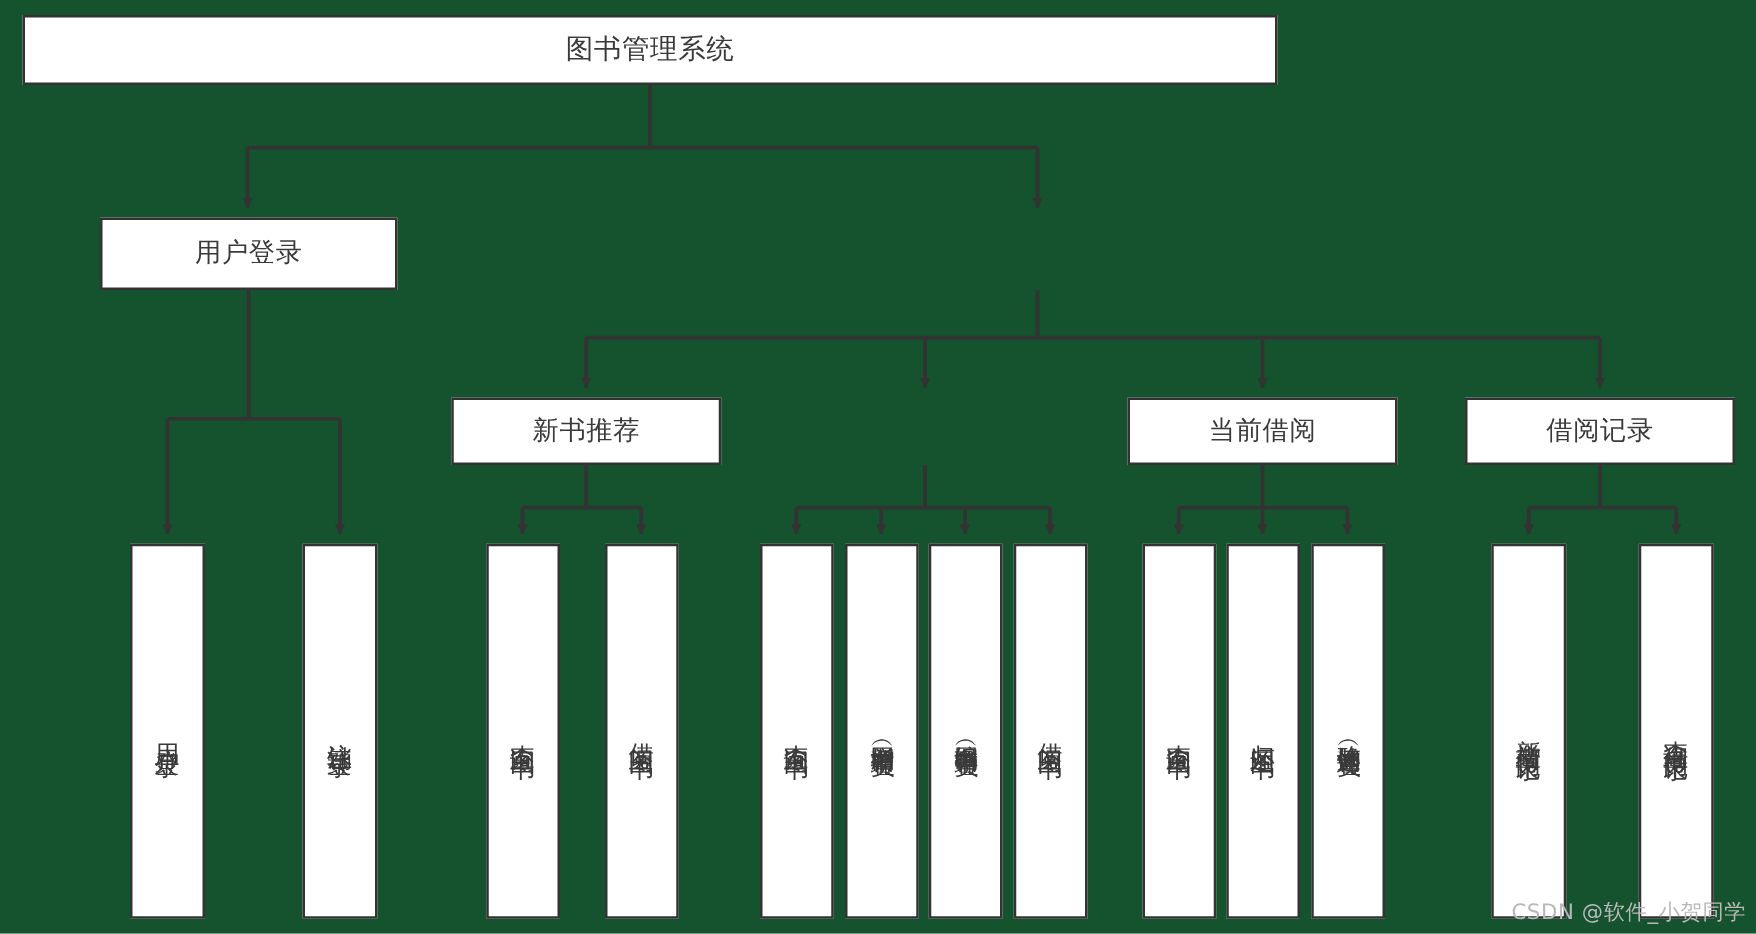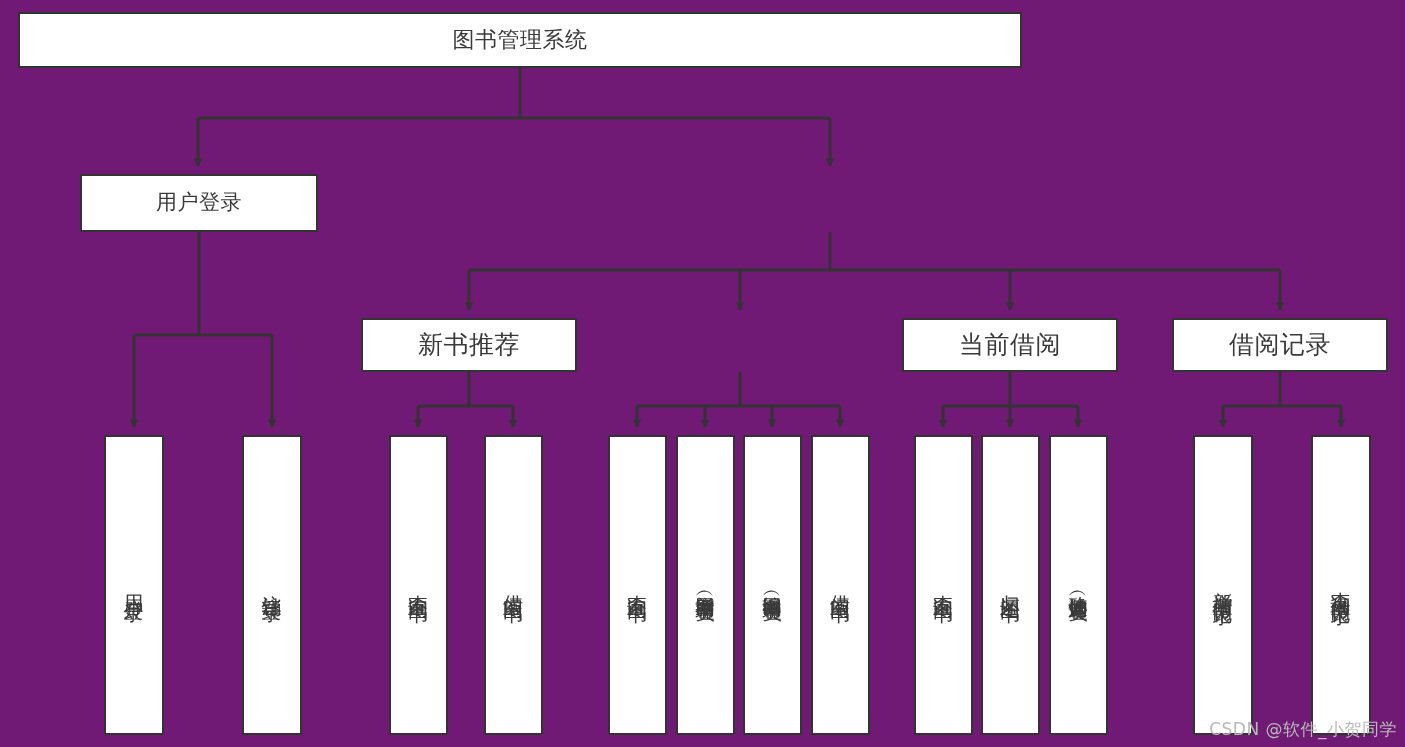--- a/index.html
+++ b/index.html
@@ -39,21 +39,21 @@
   .node-label {
     color: #3a3a3a;
     font-size: 21px;
     line-height: 1.12;
     letter-spacing: 0.5px;
     white-space: nowrap;
     text-align: center;
     font-family: "DejaVu Sans", "Liberation Sans", sans-serif;
   }
   .node.root .node-label { font-size: 22px; }
-  .node.level2 .node-label { font-size: 25px; }
+  .node.level2 .node-label { font-size: 21px; }
   .node.level3 .node-label { font-size: 21px; }
   
   .node.leaf {
     align-items: center;
     justify-content: center;
     padding: 4px 0;
   }
   .node.leaf .node-label {
     writing-mode: vertical-rl;
     text-orientation: upright;
@@ -76,21 +76,21 @@
     letter-spacing: 0.5px;
     z-index: 5;
     white-space: nowrap;
     font-family: "DejaVu Sans", "Liberation Sans", sans-serif;
     text-align: right;
   }
 </style>
 </head>
 <body>
 
-<div id="diagram-root" style="background: #701a75;">
+<div id="diagram-root" style="background: #14532d;">
 
   <svg id="edges-layer" viewBox="0 0 1405 747" width="1405" height="747" xmlns="http://www.w3.org/2000/svg">
     <defs>
       <marker id="arrowhead" markerWidth="9" markerHeight="9" refX="4.2" refY="7.6" orient="0" markerUnits="userSpaceOnUse">
         <path d="M0,0 L8.4,0 L4.2,8.4 Z" fill="#333333"></path>
       </marker>
     </defs>
 
     <g>
       <path d="M520,68 L520,118" stroke="#333333" stroke-width="3" fill="none"></path>

